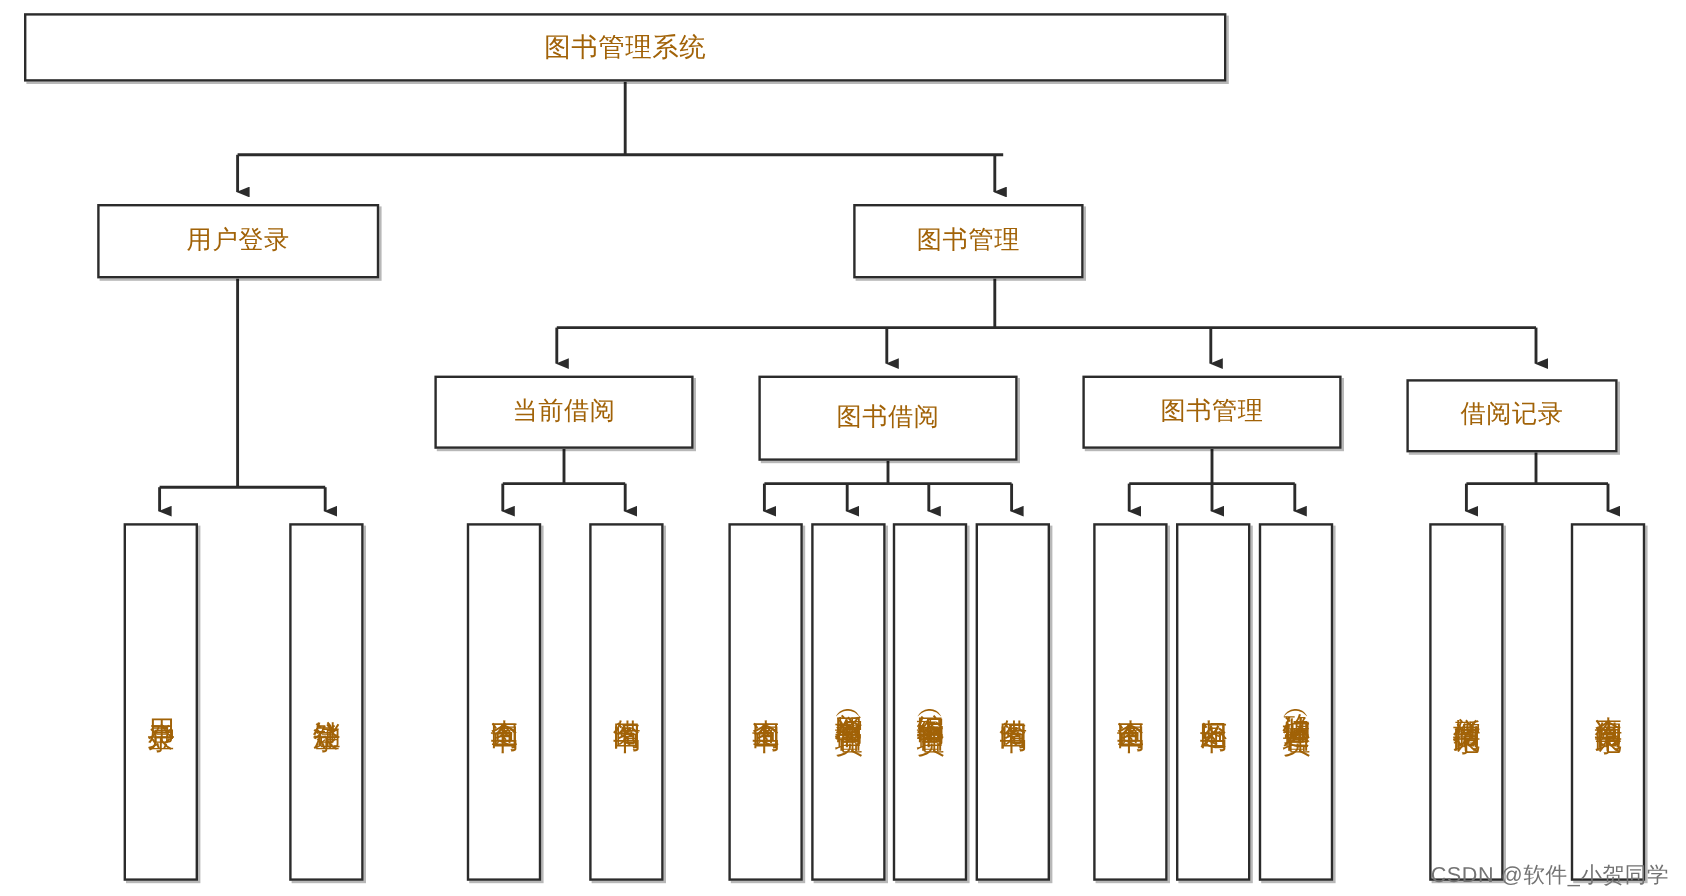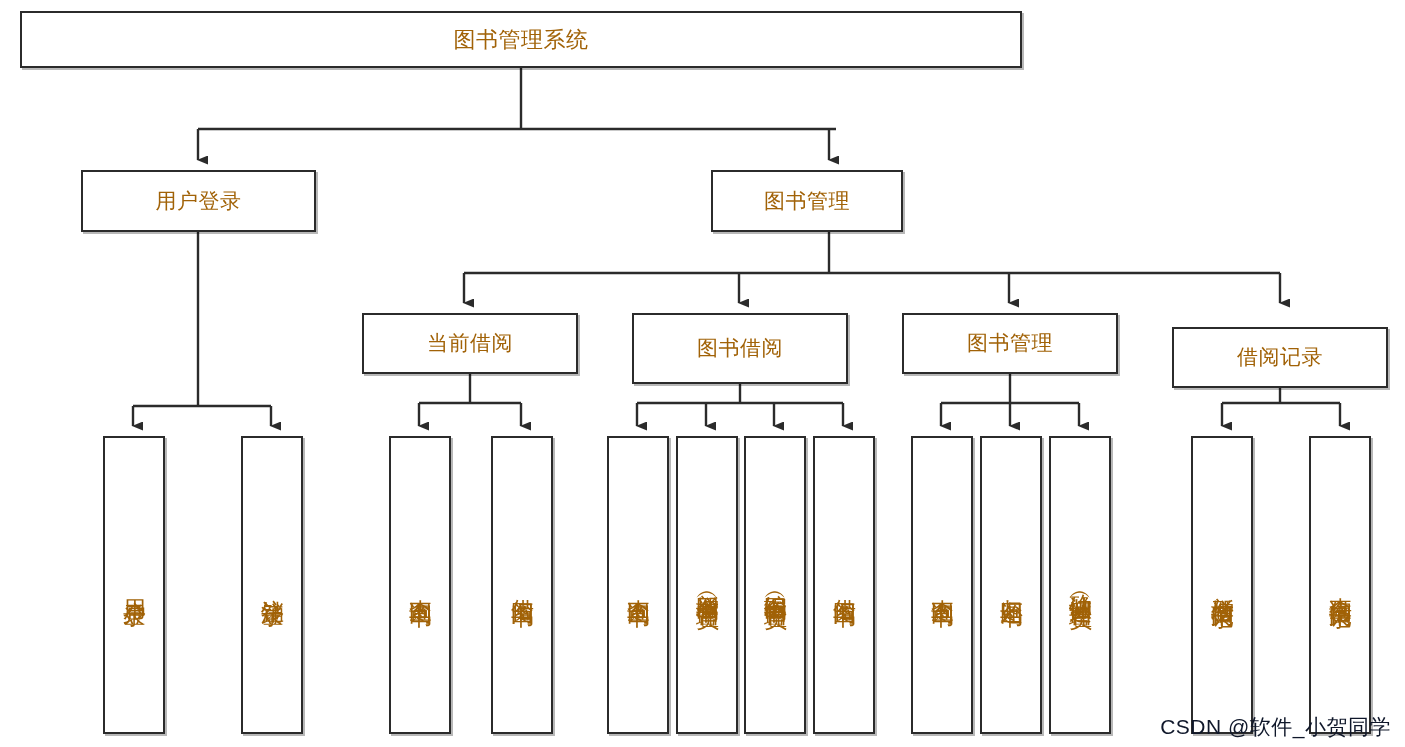--- a/index.html
+++ b/index.html
@@ -60,22 +60,22 @@
     font-size: 23px;
     line-height: 1.12;
     letter-spacing: 2px;
     white-space: nowrap;
     max-height: 268px;
   }
   .watermark {
     position: absolute;
     right: 14px;
     bottom: 6px;
-    font-size: 21px;
-    color: #0f172a;
+    font-size: 18px;
+    color: #737373;
     letter-spacing: 0.5px;
     z-index: 3;
     white-space: nowrap;
   }
 </style>
 </head>
 <body>
 
 <div id="canvas">
 
@@ -142,21 +142,21 @@
 
   <div class="node horiz" style="left:362px; top:313px; width:216px; height:61px;">
     <span class="label">当前借阅</span>
   </div>
   <div class="node horiz" style="left:632px; top:313px; width:216px; height:71px;">
     <span class="label">图书借阅</span>
   </div>
   <div class="node horiz" style="left:902px; top:313px; width:216px; height:61px;">
     <span class="label">图书管理</span>
   </div>
-  <div class="node horiz" style="left:1172px; top:327px; width:216px; height:61px;">
+  <div class="node horiz" style="left:1172px; top:316px; width:176px; height:61px;">
     <span class="label">借阅记录</span>
   </div>
 
   <div class="node vert" style="left:103px; top:436px; width:62px; height:298px;">
     <span class="label">用户登录</span>
   </div>
   <div class="node vert" style="left:241px; top:436px; width:62px; height:298px;">
     <span class="label">注销登录</span>
   </div>
 

